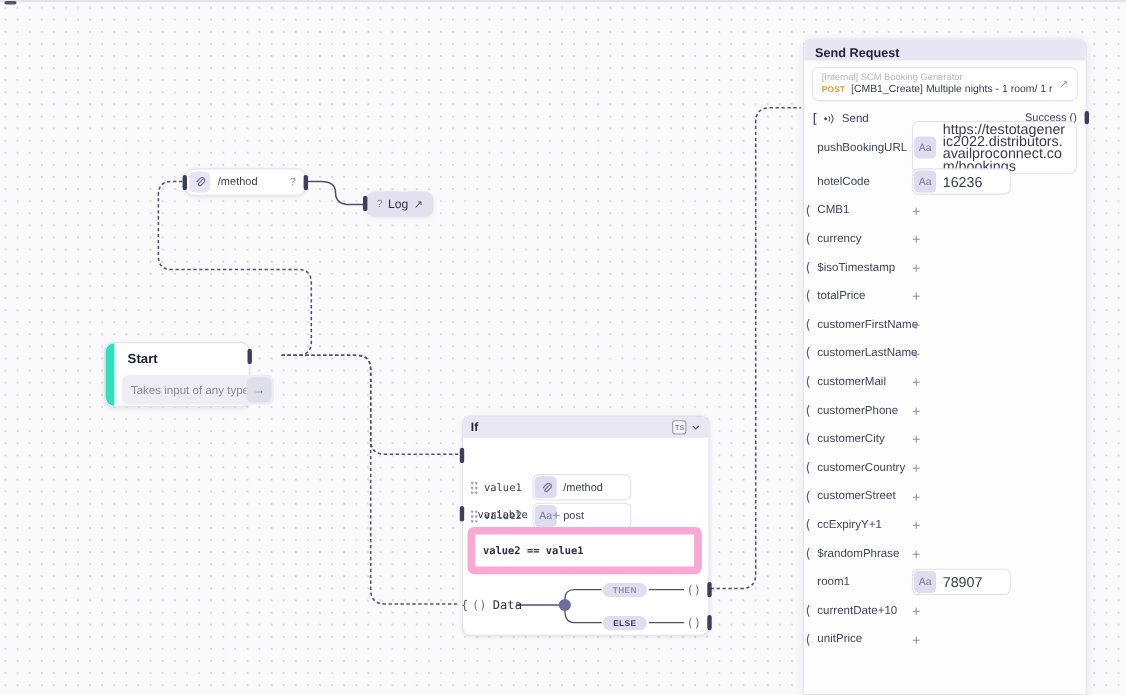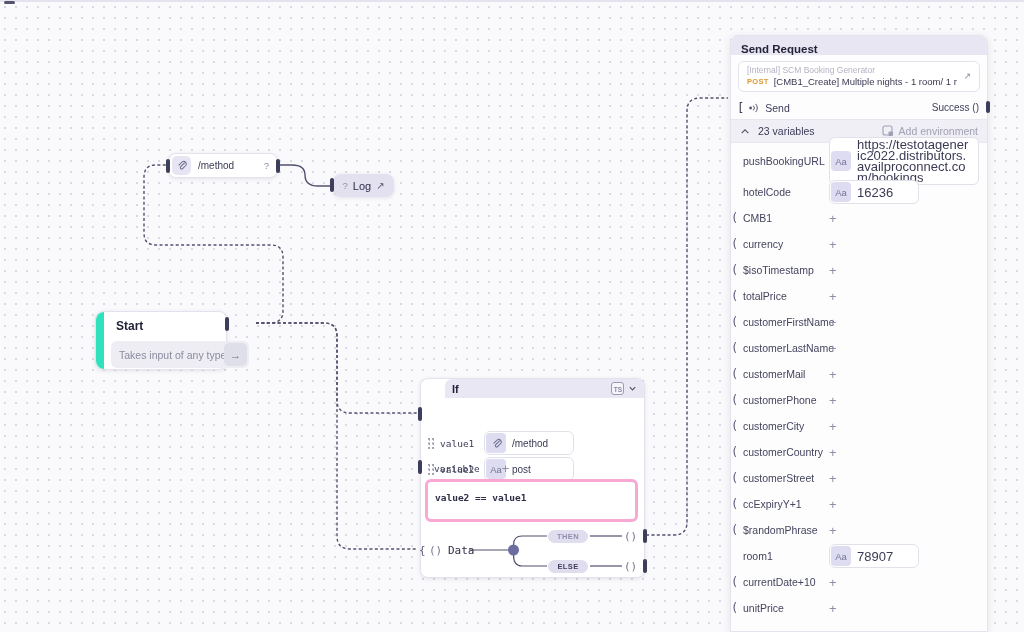--- a/index.html
+++ b/index.html
@@ -36,38 +36,38 @@
   #node-start .title { position:absolute; left:20px; top:7px; font-size:12px; font-weight:bold; color:#23233a; }
   .start-input { position:absolute; left:15px; top:29px; width:138px; height:27px; background:#ededf3; border-radius:6px;
     display:flex; align-items:center; padding-left:8px; }
   .start-input .ph { font-size:10.5px; color:#8b8ba0; }
   .start-go { position:absolute; right:2px; top:2px; width:23px; height:23px; background:#dfdfe9; border-radius:5px;
     display:flex; align-items:center; justify-content:center; font-size:11px; color:#70708a; }
 
   
   #node-if { left:420px; top:378px; width:225px; height:200px; }
   .if-header { position:absolute; left:0; top:0; right:0; height:19px; background:#e9e7f4; border-radius:7px 7px 0 0;
-    display:flex; align-items:center; padding:0 7px;margin-left:24px; }
+    display:flex; align-items:center; padding:0 7px; }
   .if-header .title { font-size:11px; font-weight:bold; color:#23233a; flex:1; }
   .ts-badge { width:13px; height:13px; border:1px solid #9a9ab5; border-radius:3px; font-size:6.5px; font-weight:bold;
     color:#8a8aa5; display:flex; align-items:flex-end; justify-content:flex-end; padding:1px; background:#f6f5fb; }
   .mono { font-family:"DejaVu Sans Mono", monospace; }
   .if-row { position:absolute; left:7px; display:flex; align-items:center;margin-top:27px; }
   .handle { width:6px; height:11px; margin-right:6px;
     background-image:radial-gradient(circle at 1.2px 1.2px, #a0a0b5 1.1px, transparent 1.2px); background-size:4px 4.5px; }
   .if-row .pname { font-size:9.5px; color:#3a3a55; width:44px; }
   .val-box { width:90px; height:24px; border:1px solid #e1e1ea; border-radius:6px; background:#fff;
     display:flex; align-items:center; padding:1px; }
   .val-box .badge { width:20px; height:20px; background:#dedcf0; border-radius:4px; display:flex; align-items:center;
     justify-content:center; font-size:9.5px; color:#75759a; flex:none; }
   .val-box .v { font-size:10px; color:#3a3a55; margin-left:6px; white-space:nowrap; }
   .var-row { position:absolute; left:13px; top:82px; display:flex; align-items:center; gap:22px; }
   .var-row .vn { font-size:9.5px; color:#3a3a55; }
   .plus { font-size:13px; color:#8f8fa8; }
-  .cond-box { position:absolute; left:4px; top:100px; width:213px; height:43px; border:3px solid #f9a8d4; border-radius:6px;
+  .cond-box { position:absolute; left:4px; top:100px; width:213px; height:43px; border:7px solid #f9a8d4; border-radius:6px;
     background:#fff; padding:5px 7px; }
   .cond-box .code { font-size:9.5px; font-weight:bold; color:#2e2e48; }
   .if-footer-glyph { position:absolute; font-size:11px; color:#55556e; }
   .pill { position:absolute; width:40px; height:13px; background:#dfddee; border-radius:7px; display:flex;
     align-items:center; justify-content:center; font-size:7.5px; font-weight:bold; letter-spacing:0.4px; }
   .pill.then { color:#9090ae; }
   .pill.else { color:#3f3f5e; }
 
   
   #panel { position:absolute; left:730px; top:35px; width:258px; height:597px; background:#fdfdfe;
@@ -233,31 +233,20 @@
       <svg width="12" height="12" viewBox="0 0 12 12">
         <circle cx="2.6" cy="6" r="1.4" fill="#55556e"></circle>
         <path d="M5.3 3.6 A3.4 3.4 0 0 1 5.3 8.4" fill="none" stroke="#55556e" stroke-width="1"></path>
         <path d="M7.6 1.9 A5.8 5.8 0 0 1 7.6 10.1" fill="none" stroke="#55556e" stroke-width="1"></path>
       </svg>
       <span class="lbl">Send</span>
       <span class="succ">Success ()</span>
       <span class="portbar" style="right:-3px; top:5px; height:12px;"></span>
     </div>
 
-    <div class="vars-bar">
-      <svg width="10" height="9" viewBox="0 0 12 10">
-          <polyline points="2,7 6,3 10,7" fill="none" stroke="#55556e" stroke-width="1.4"></polyline>
-        </svg>
-      <span class="cnt">23 variables</span>
-      <svg width="12" height="12" viewBox="0 0 12 12">
-        <rect x="1" y="1" width="9" height="9" rx="2" fill="none" stroke="#a0a0b5" stroke-width="1.1"></rect>
-        <rect x="6.5" y="6.5" width="4.5" height="4.5" rx="1" fill="#a0a0b5"></rect>
-      </svg>
-      <span class="env">Add environment</span>
-    </div>
 
     <div id="var-list">
         <div class="var-item tall">
           <span class="vlbl">pushBookingURL</span>
           <span class="vbox" style="width: 163px;">
             <span class="badge">Aa</span>
             <span class="vv">https://testotageneric2022.distributors.availproconnect.com/bookings</span>
           </span>
         </div>
         <div class="var-item">

